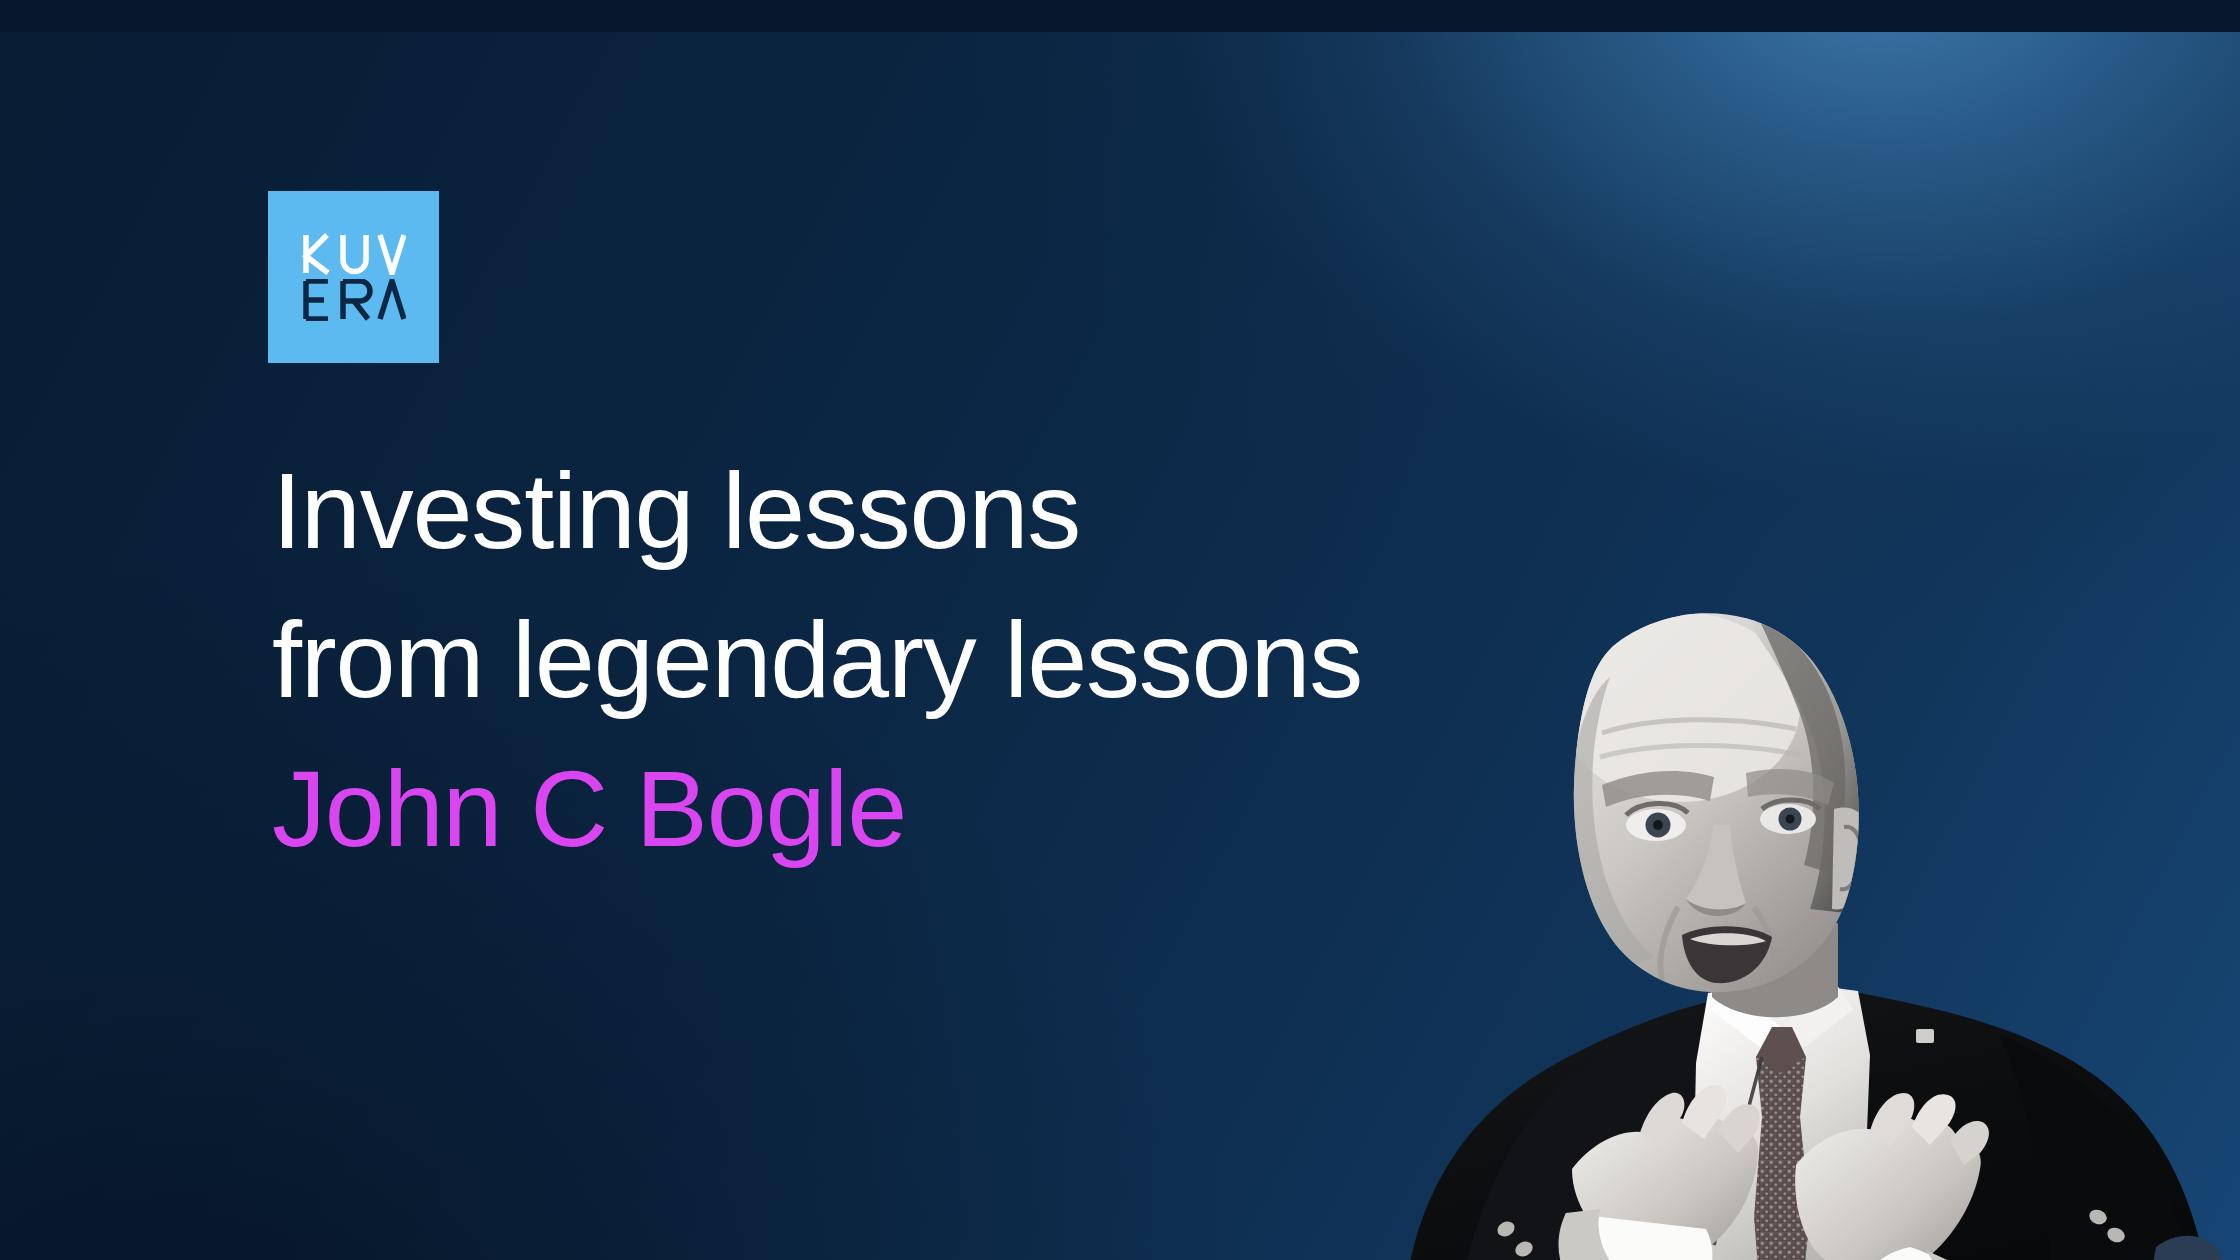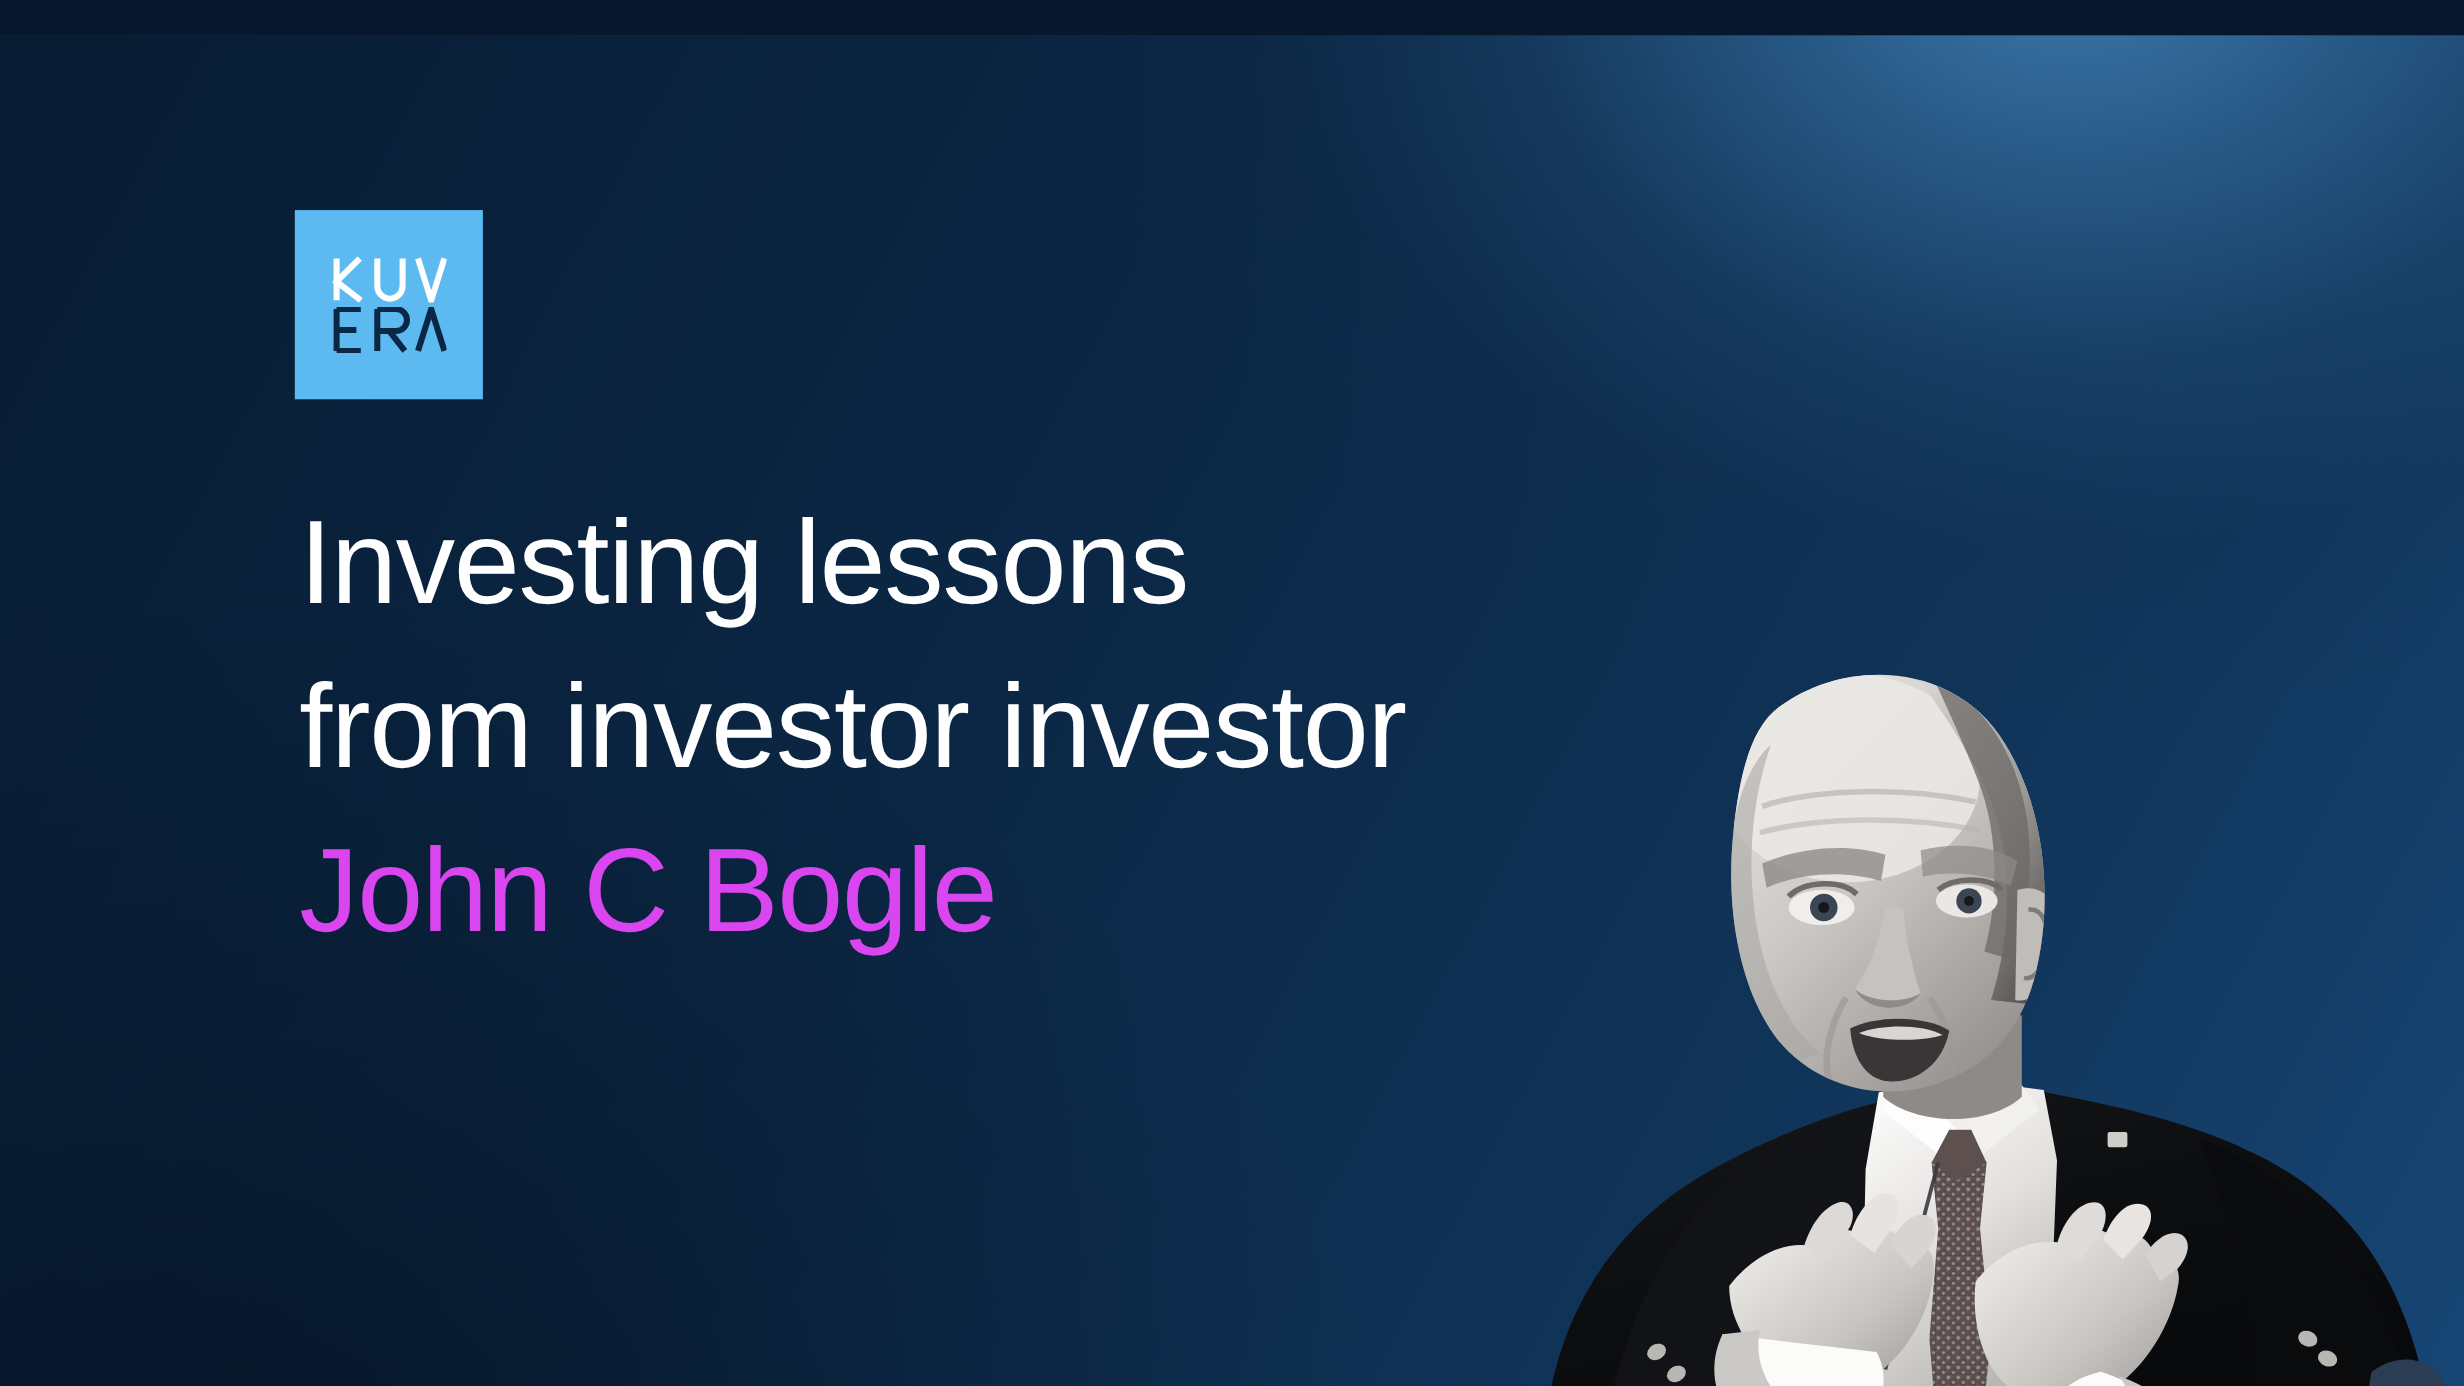--- a/index.html
+++ b/index.html
@@ -318,17 +318,17 @@
           <path d="M52 22 L66 40"></path>
 
           <path d="M78 40 L90 2 L102 40"></path>
         </g>
       </svg>
     </span>
   </div>
 
   <div class="headline">
     <span class="headline-line line-white">Investing lessons</span>
-    <span class="headline-line line-white">from investor investor</span>
+    <span class="headline-line line-white">from legendary lessons</span>
     <span class="headline-line line-accent">John C Bogle</span>
   </div>
 
 </div>
 
 </body></html>

